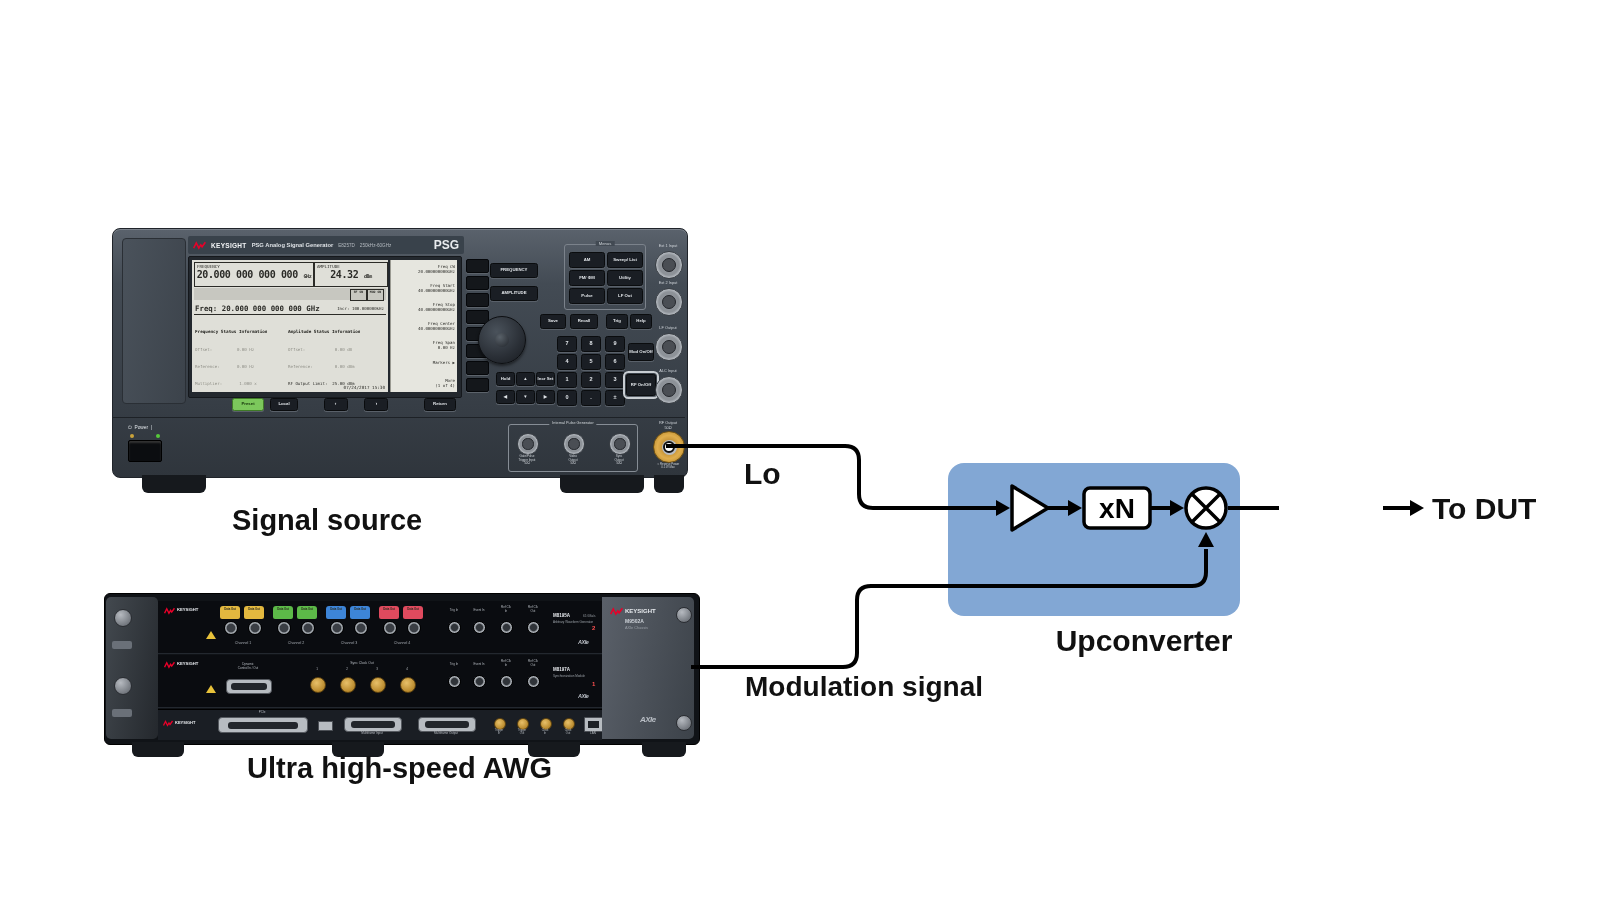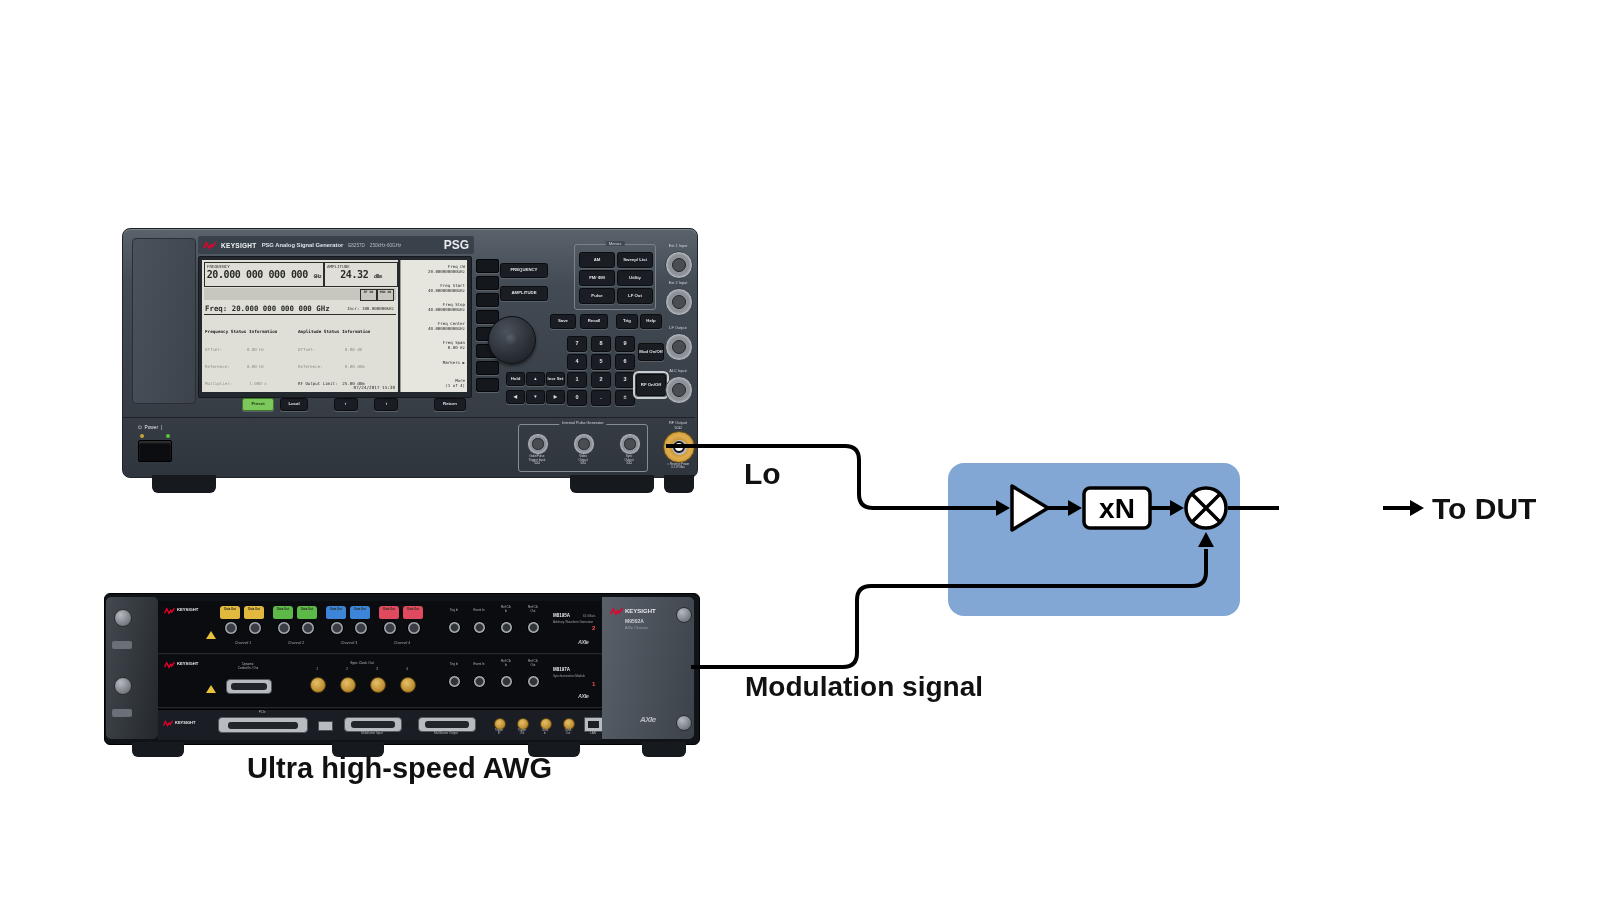--- a/index.html
+++ b/index.html
@@ -2,21 +2,21 @@
 <html><head>
 <meta charset="utf-8">
 <style>
   html,body{margin:0;padding:0;background:#ffffff;}
   .stage{position:relative;width:1600px;height:900px;background:#ffffff;overflow:hidden;
          font-family:"Liberation Sans",sans-serif;}
   .abs{position:absolute;}
   .lbl{position:absolute;font-weight:bold;color:#111;white-space:nowrap;}
 
   
-  .psg{position:absolute;left:122px;top:228px;width:574px;height:268px;}
+  .psg{position:absolute;left:112px;top:228px;width:574px;height:268px;}
   .psg-body{position:absolute;left:0;top:0;width:574px;height:248px;border-radius:8px;
             background:linear-gradient(#5a626c,#434b54 22%,#373e46 70%,#2f353c);
             border:1px solid #20242a;box-shadow:inset 0 1px 0 #7b828b;}
   .psg-left{position:absolute;left:10px;top:10px;width:62px;height:164px;border-radius:4px;
             background:linear-gradient(100deg,#4a525b,#3c434b);border:1px solid #2a2f35;}
   .psg-header{position:absolute;left:76px;top:8px;width:276px;height:18px;background:#39424b;
               border-radius:2px;display:flex;align-items:center;gap:5px;padding:0 5px;box-sizing:border-box;}
   .psg-header .brand{font-size:6.5px;font-weight:bold;color:#f2f4f6;letter-spacing:.3px;}
   .psg-header .htitle{font-size:5.8px;font-weight:bold;color:#dde1e5;}
   .psg-header .hmodel{font-size:4.6px;color:#b4bac0;}
@@ -301,20 +301,21 @@
         </div>
       </div>
     <div class="clabel" style="left:532px;top:235px;width:48px;font-size:2.8px;">⚠ Reverse Power
 0.5 W Max</div>
 
     <div class="foot" style="left:30px;top:247px;width:64px;"></div>
     <div class="foot" style="left:448px;top:247px;width:84px;"></div>
     <div class="foot" style="left:542px;top:247px;width:30px;"></div>
   </div>
 
+  <div class="lbl" style="left:232px;top:504px;font-size:29px;">Signal source</div>
 
   <div class="awg">
     <div class="awg-body"></div>
     <div class="awg-cap">
       <div class="screw" style="left:8px;top:12px;width:16px;height:16px;"></div>
       <div class="screw" style="left:8px;top:80px;width:16px;height:16px;"></div>
       <div class="abs" style="left:6px;top:44px;width:20px;height:8px;background:#6a7078;border-radius:2px;"></div>
       <div class="abs" style="left:6px;top:112px;width:20px;height:8px;background:#6a7078;border-radius:2px;"></div>
     </div>
 
@@ -483,15 +484,16 @@
     <rect x="1084" y="488" width="66" height="40" rx="6" fill="#fff" stroke="#000" stroke-width="3.5"></rect>
     <text x="1117" y="518" text-anchor="middle" font-family="Liberation Sans, sans-serif" font-size="28" font-weight="bold" fill="#000">xN</text>
     <g>
       <circle cx="1206" cy="508" r="20" fill="#fff" stroke="#000" stroke-width="3.5"></circle>
       <path d="M1192 494 L1220 522 M1220 494 L1192 522" stroke="#000" stroke-width="3.5" fill="none"></path>
     </g>
   </svg>
 
   <div class="lbl" style="left:744px;top:457px;font-size:30px;">Lo</div>
   <div class="lbl" style="left:745px;top:671px;font-size:28px;">Modulation signal</div>
+  <div class="lbl" style="left:1014px;top:624px;width:260px;text-align:center;font-size:30px;">Upconverter</div>
   <div class="lbl" style="left:1432px;top:492px;font-size:30px;">To DUT</div>
 
 </div>
 
 </body></html>

